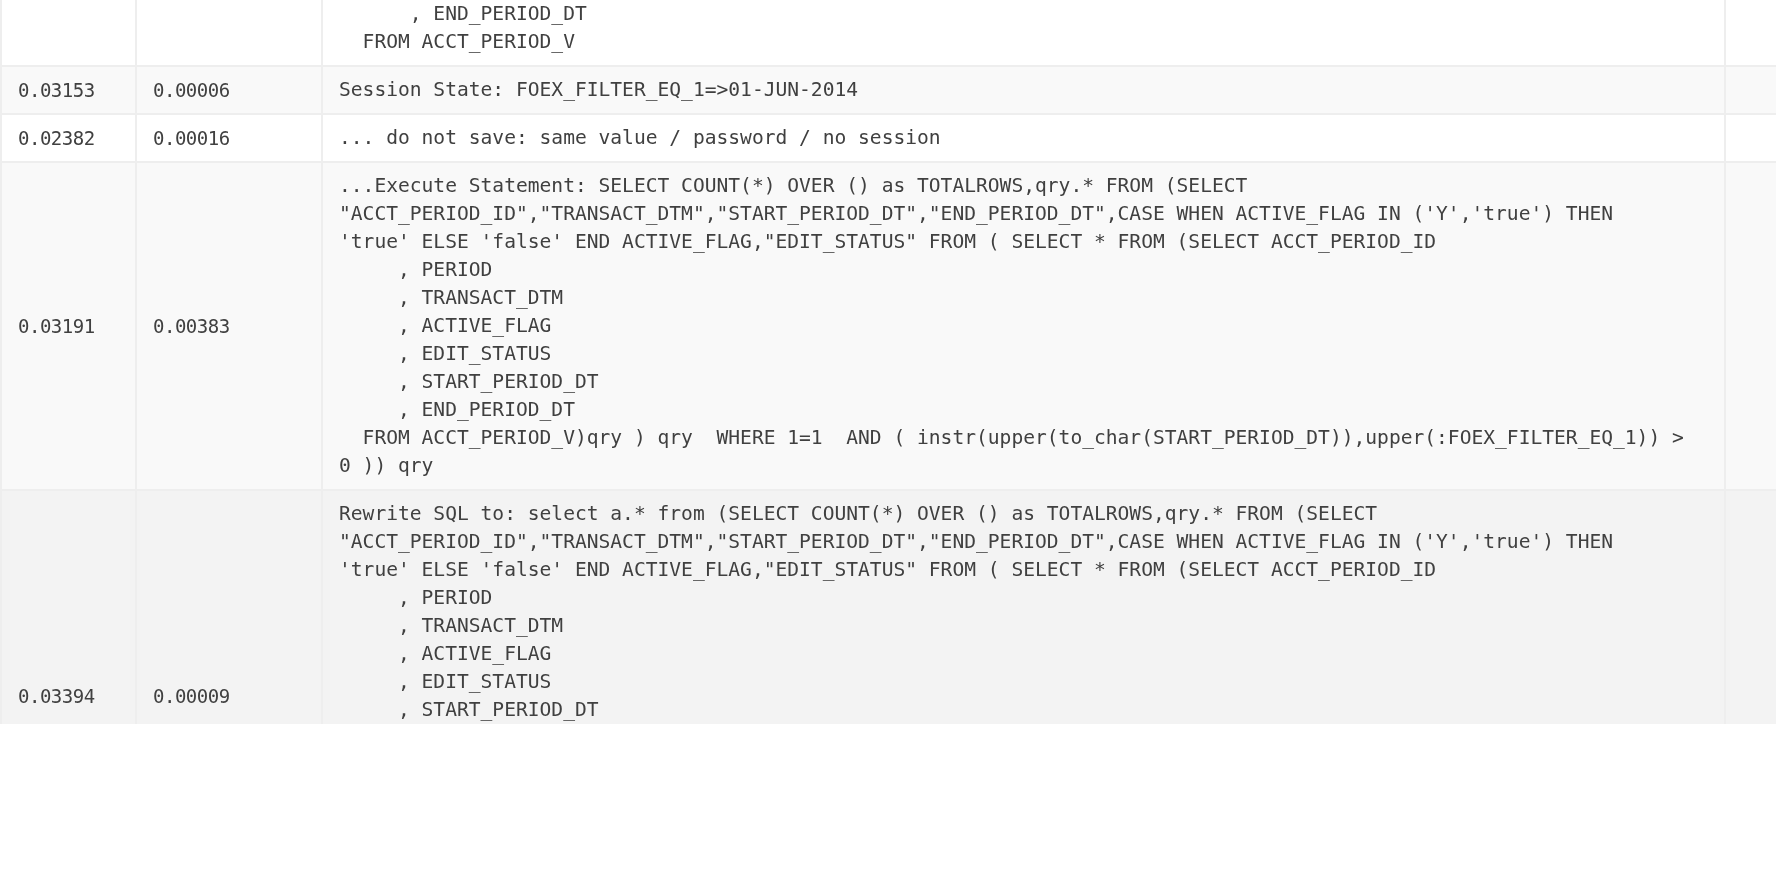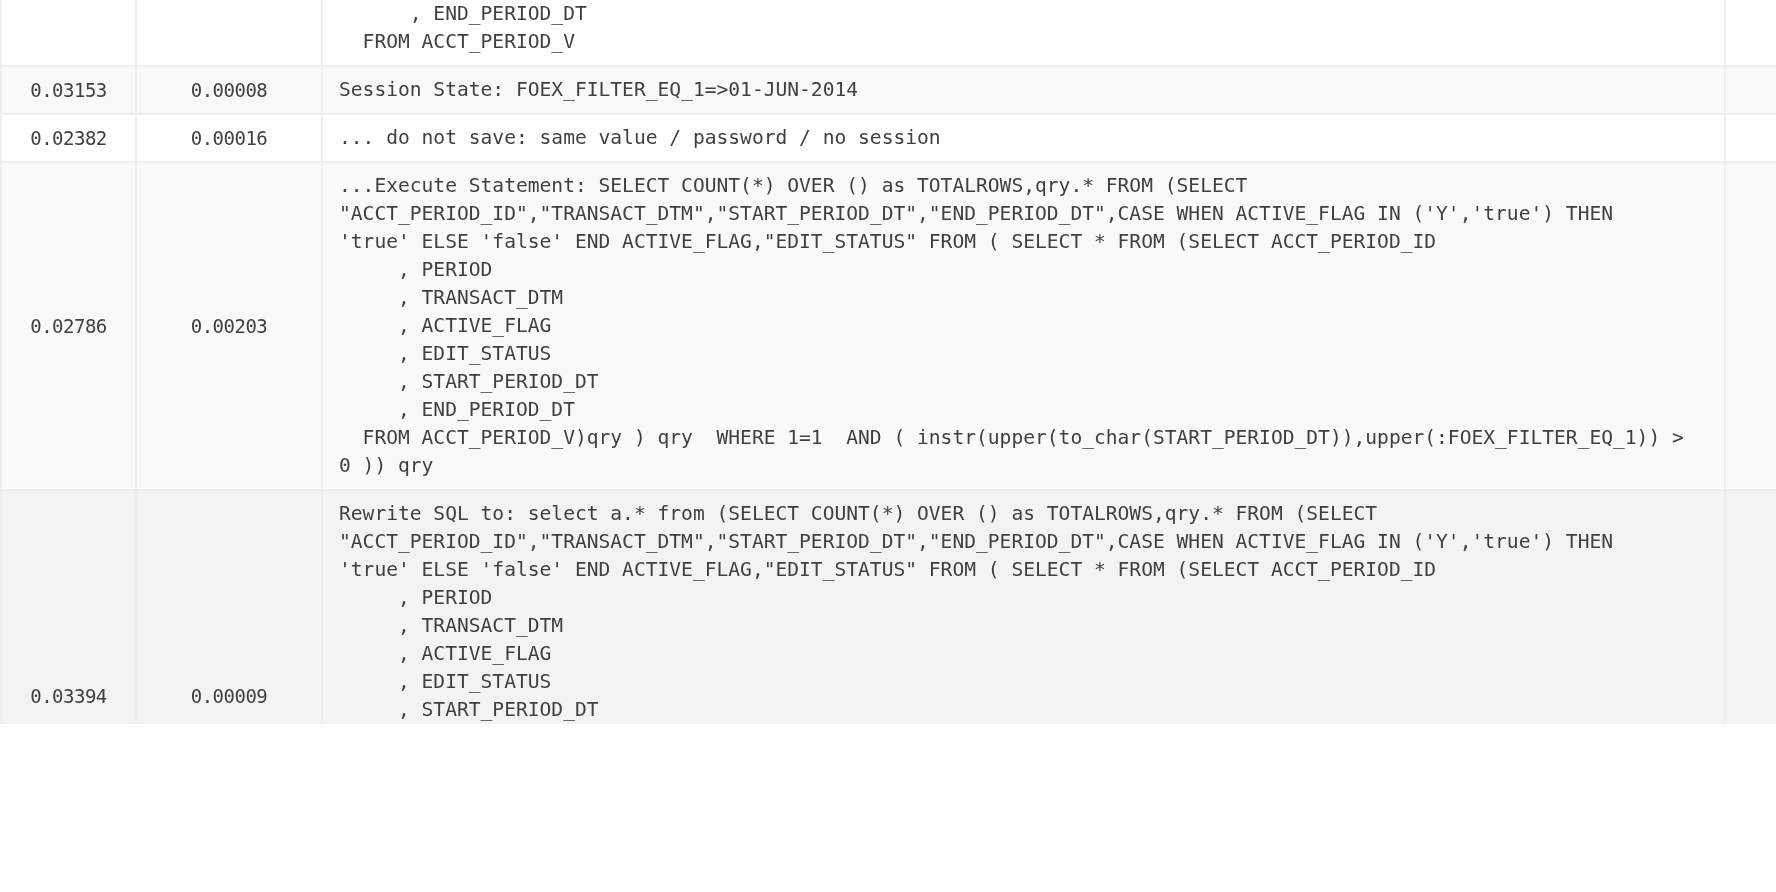--- a/index.html
+++ b/index.html
@@ -33,21 +33,21 @@
   table.debug-table col.c-extra { width: 52px; }
   table.debug-table td {
     border: 2px solid #eeeeee;
     border-top-width: 1px;
     border-bottom-width: 2px;
     padding: 9px 16px;
     line-height: 28px;
     vertical-align: middle;
   }
   td.num {
-    text-align: center;
+    text-align: left;
     font-family: "DejaVu Sans Mono", "Liberation Mono", monospace;
     font-size: 19px;
     letter-spacing: -0.5px;
   }
   td.msg {
     white-space: pre;
     overflow: hidden;
     padding-left: 16px;
     vertical-align: top;
   }
@@ -71,33 +71,33 @@
     <tbody>
       <tr class="row-white row-partial">
         <td class="num"></td>
         <td class="num"></td>
         <td class="msg" style="padding-top:0;">      , END_PERIOD_DT
   FROM ACCT_PERIOD_V</td>
         <td class="extra"></td>
       </tr>
       <tr class="row-alt">
         <td class="num">0.03153</td>
-        <td class="num">0.00008</td>
+        <td class="num">0.00006</td>
         <td class="msg">Session State: FOEX_FILTER_EQ_1=&gt;01-JUN-2014</td>
         <td class="extra"></td>
       </tr>
       <tr class="row-white">
         <td class="num">0.02382</td>
         <td class="num">0.00016</td>
         <td class="msg">... do not save: same value / password / no session</td>
         <td class="extra"></td>
       </tr>
       <tr class="row-alt">
-        <td class="num">0.02786</td>
-        <td class="num">0.00203</td>
+        <td class="num">0.03191</td>
+        <td class="num">0.00383</td>
         <td class="msg">...Execute Statement: SELECT COUNT(*) OVER () as TOTALROWS,qry.* FROM (SELECT
 "ACCT_PERIOD_ID","TRANSACT_DTM","START_PERIOD_DT","END_PERIOD_DT",CASE WHEN ACTIVE_FLAG IN ('Y','true') THEN
 'true' ELSE 'false' END ACTIVE_FLAG,"EDIT_STATUS" FROM ( SELECT * FROM (SELECT ACCT_PERIOD_ID
      , PERIOD
      , TRANSACT_DTM
      , ACTIVE_FLAG
      , EDIT_STATUS
      , START_PERIOD_DT
      , END_PERIOD_DT
   FROM ACCT_PERIOD_V)qry ) qry  WHERE 1=1  AND ( instr(upper(to_char(START_PERIOD_DT)),upper(:FOEX_FILTER_EQ_1)) &gt;

